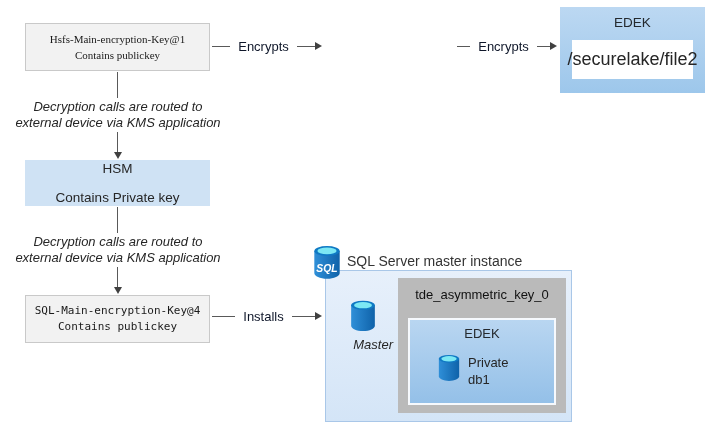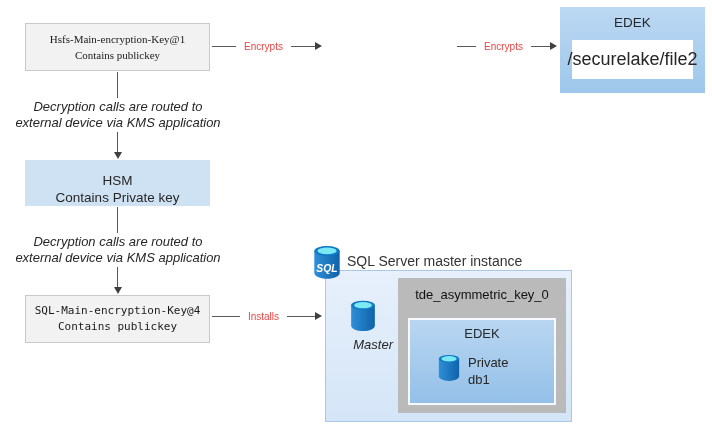--- a/index.html
+++ b/index.html
@@ -26,21 +26,21 @@
   
   .key-box{
     position:absolute;background:var(--key-box-bg);border:1px solid var(--key-box-border);
     display:flex;flex-direction:column;justify-content:center;align-items:center;
     font-size:11px;line-height:16px;color:#1a1a1a;text-align:center;white-space:nowrap;
   }
 
   
   .hsm-box{
     position:absolute;background:var(--hsm-bg);
-    display:flex;flex-direction:column;justify-content:flex-end;align-items:center;
+    display:flex;flex-direction:column;justify-content:space-between;align-items:center;
     font-size:13.5px;line-height:17px;color:#262626;text-align:center;
   }
 
   
   .blue-box{
     position:absolute;background:linear-gradient(180deg,var(--blue-grad-top),var(--blue-grad-bottom));
     text-align:center;font-size:13.5px;color:#24292e;
   }
   .white-box{
     position:absolute;background:#ffffff;
@@ -58,21 +58,21 @@
     text-align:center;font-size:13px;color:#111;
   }
   .edek-inner{
     position:absolute;background:linear-gradient(180deg,#b9d6f1,#94c0e8);
     border:2px solid #f6f9fd;text-align:center;font-size:13px;color:#24292e;
   }
 
   
   .h-arrow{position:absolute;display:flex;align-items:center;height:16px;}
   .h-arrow .seg{flex:1;height:1px;background:var(--line);}
-  .h-arrow .lbl{padding:0 8px;font-size:10px;color:#ef4444;white-space:nowrap;}
+  .h-arrow .lbl{padding:0 8px;font-size:13px;color:#0f172a;white-space:nowrap;}
   .h-arrow .head{width:0;height:0;border-top:4px solid transparent;border-bottom:4px solid transparent;border-left:7px solid #404040;}
   .vline{position:absolute;width:1px;background:var(--line);}
   .head-down{position:absolute;width:0;height:0;border-left:4px solid transparent;border-right:4px solid transparent;border-top:7px solid #404040;}
 
   .note{
     position:absolute;text-align:center;font-size:13px;line-height:15.5px;color:#262626;white-space:nowrap;font-style:italic;
   }
 
   .icon-label{position:absolute;font-size:13px;color:#262626;}
   .header-label{position:absolute;font-size:14px;color:#333;white-space:nowrap;}

